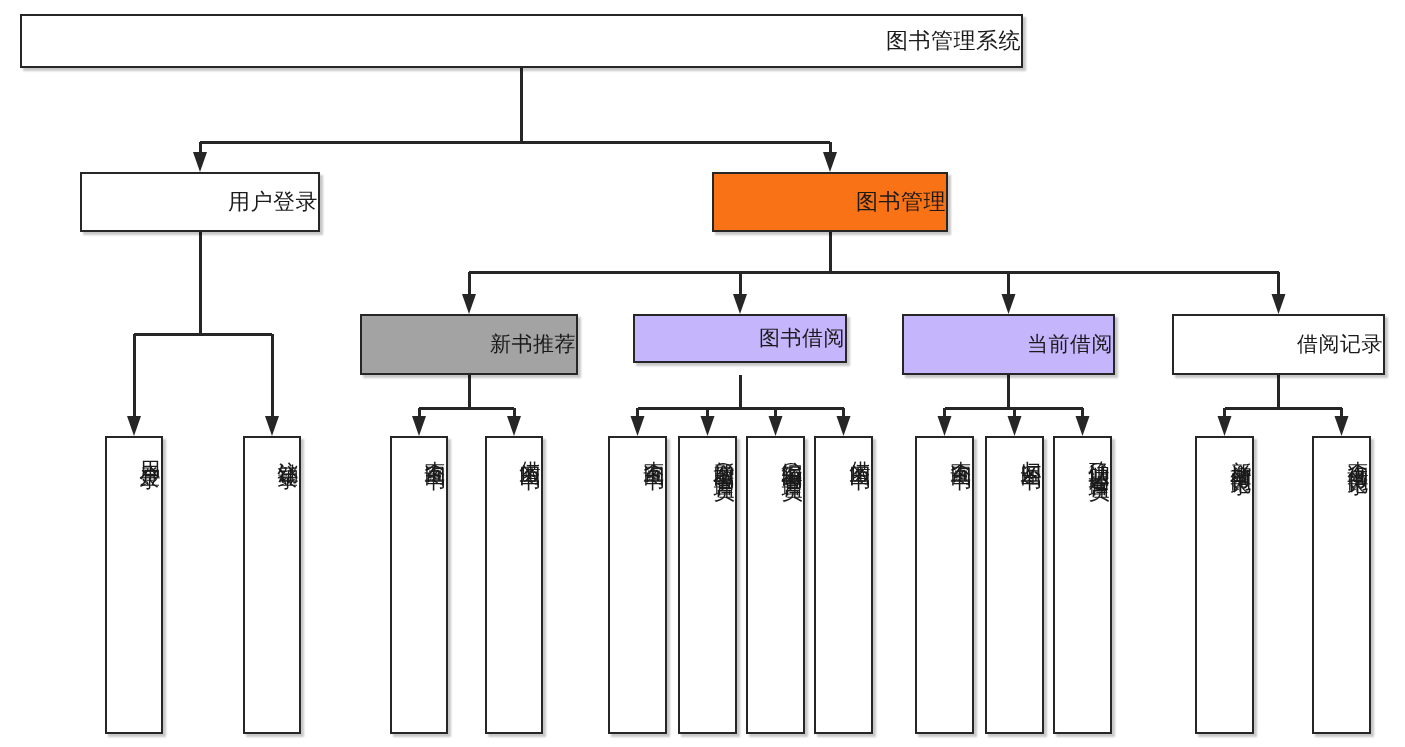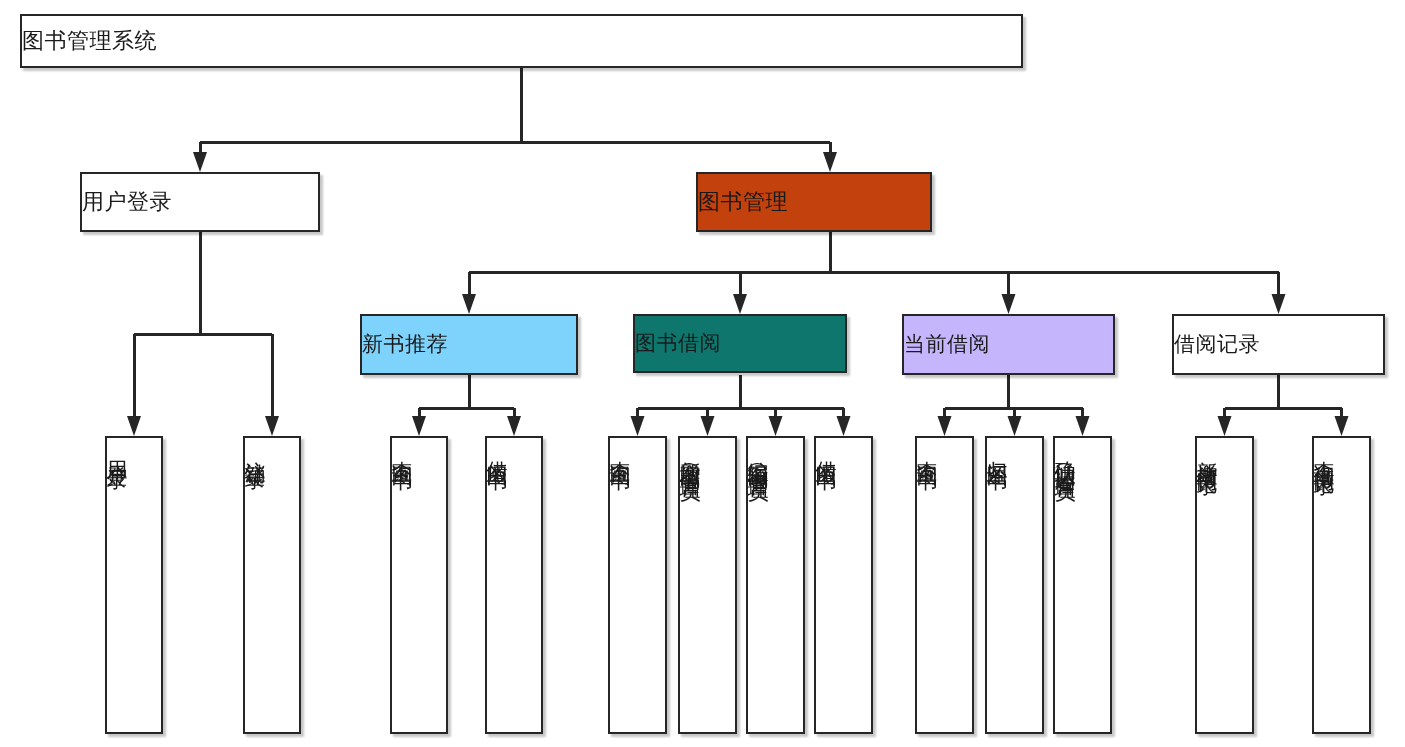--- a/index.html
+++ b/index.html
@@ -26,21 +26,21 @@
     pointer-events: none;
   }
   .node {
     position: absolute;
     box-sizing: border-box;
     background: #ffffff;
     border: 2px solid #c4b5fd;
     box-shadow: 3px 3px 2px rgba(0,0,0,0.22);
     display: flex;
     align-items: center;
-    justify-content: flex-start;
+    justify-content: flex-end;
     overflow: hidden;
   }
   .node .label {
     color: #1a1a1a;
     font-size: 21px;
     line-height: 1.15;
     letter-spacing: 0.5px;
     text-align: center;
     white-space: nowrap;
   }
@@ -122,27 +122,27 @@
       <line x1="1341.5" y1="408" x2="1341.5" y2="418" stroke="#262626" stroke-width="3" shape-rendering="crispEdges"></line>
       <polygon points="1334.5,416 1348.5,416 1341.5,436" fill="#262626"></polygon>
     </svg>
   <div id="node-layer">
       <div class="node root" style="left: 20px; top: 14px; width: 1003px; height: 54px; border-color: rgb(38, 38, 38); background: rgb(255, 255, 255);">
         <span class="label" style="color: rgb(26, 26, 26);">图书管理系统</span>
       </div>
       <div class="node level1" style="left: 80px; top: 172px; width: 240px; height: 60px; border-color: rgb(38, 38, 38); background: rgb(255, 255, 255);">
         <span class="label" style="color: rgb(26, 26, 26);">用户登录</span>
       </div>
-      <div class="node level1" style="left: 696px; top: 172px; width: 236px; height: 60px; border-color: rgb(38, 38, 38); background: #c2410c;">
+      <div class="node level1" style="left: 712px; top: 172px; width: 236px; height: 60px; border-color: rgb(38, 38, 38); background: #f97316;">
         <span class="label" style="color: rgb(26, 26, 26);">图书管理</span>
       </div>
-      <div class="node level2" style="left: 360px; top: 314px; width: 218px; height: 61px; border-color: rgb(38, 38, 38); background: #7dd3fc;">
+      <div class="node level2" style="left: 360px; top: 314px; width: 218px; height: 61px; border-color: rgb(38, 38, 38); background: #a3a3a3;">
         <span class="label" style="color: rgb(26, 26, 26);">新书推荐</span>
       </div>
-      <div class="node level2" style="left: 633px; top: 314px; width: 214px; height: 59px; border-color: rgb(38, 38, 38); background: #0f766e;">
+      <div class="node level2" style="left: 633px; top: 314px; width: 214px; height: 49px; border-color: rgb(38, 38, 38); background: #c4b5fd;">
         <span class="label" style="color: rgb(26, 26, 26);">图书借阅</span>
       </div>
       <div class="node level2" style="left: 902px; top: 314px; width: 213px; height: 61px; border-color: rgb(38, 38, 38); background: #c4b5fd;">
         <span class="label" style="color: rgb(26, 26, 26);">当前借阅</span>
       </div>
       <div class="node level2" style="left: 1172px; top: 314px; width: 213px; height: 61px; border-color: rgb(38, 38, 38); background: rgb(255, 255, 255);">
         <span class="label" style="color: rgb(26, 26, 26);">借阅记录</span>
       </div>
       <div class="node leaf vertical" style="left: 105px; top: 436px; width: 58px; height: 298px; border-color: rgb(38, 38, 38); background: rgb(255, 255, 255);">
         <span class="label" style="color: rgb(26, 26, 26);">用户登录</span>

